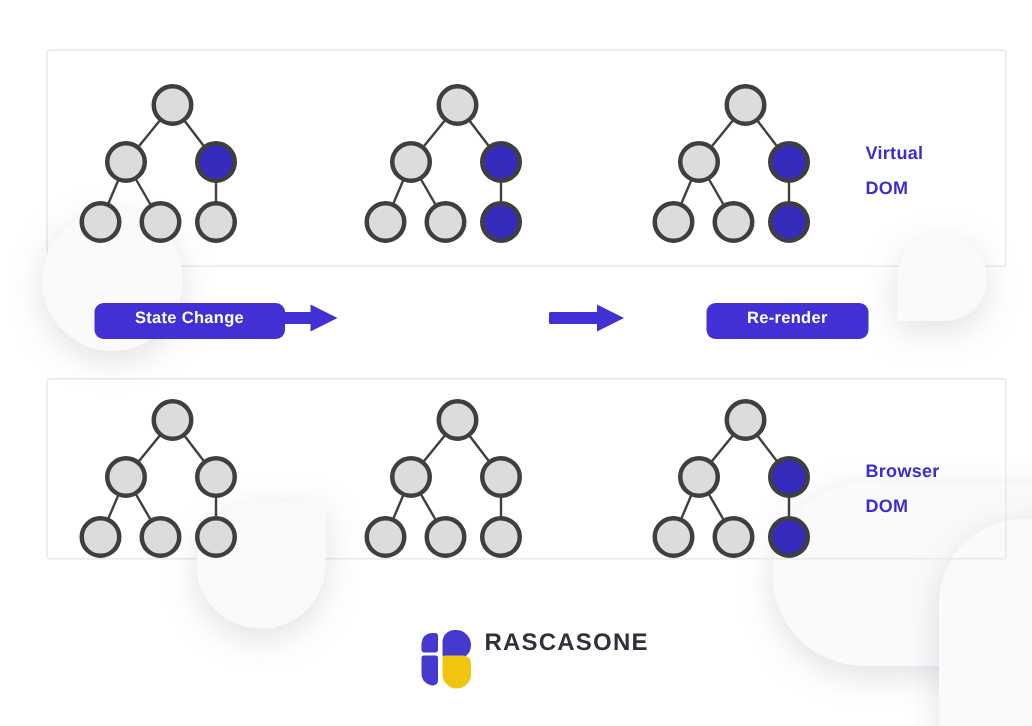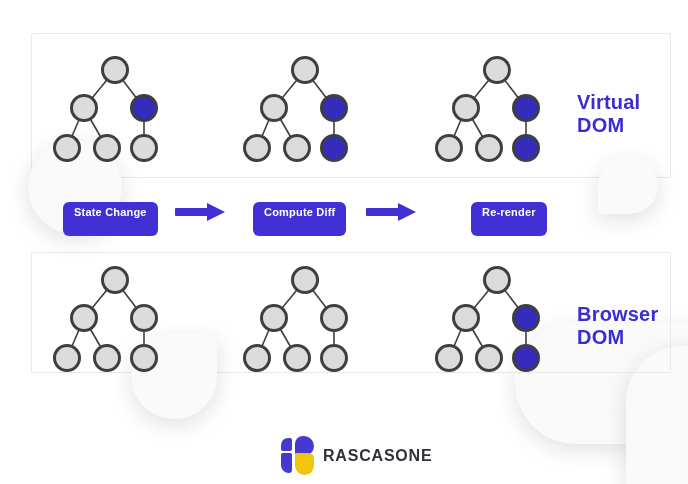--- a/index.html
+++ b/index.html
@@ -46,36 +46,36 @@
   .panel-virtual .tree { top: 22px; }
   .panel-browser .tree { top: 13px; }
   .tree-1 { left: 20px; }
   .tree-2 { left: 210px; }
   .tree-3 { left: 402px; }
 
   .panel-label {
     position: absolute;
     left: 545px;
     z-index: 2;
-    font-size: 20px;
+    font-size: 12px;
     line-height: 23px;
     font-weight: bold;
     color: var(--label-color, #3b2dce);
     letter-spacing: 0.2px;
   }
   .panel-virtual .panel-label { top: 57px; }
   .panel-browser .panel-label { top: 50px; }
 
   
   .flow-step {
     position: absolute;
     top: 202px;
-    height: 34px;
+    height: 24px;
     line-height: 21px;
-    padding: 0 11px;
+    padding: 0 27px;
     border: none;
     border-radius: 6px;
     background: var(--accent, #4130d4);
     color: #ffffff;
     font-family: "Liberation Sans", "DejaVu Sans", sans-serif;
     font-size: 11px;
     font-weight: bold;
     letter-spacing: 0.2px;
     z-index: 2;
     white-space: nowrap;
@@ -106,23 +106,22 @@
     width: 0; height: 0;
     border-top: 9px solid transparent;
     border-bottom: 9px solid transparent;
     border-left: 18px solid var(--accent, #4130d4);
   }
 
   
   .logo {
     position: absolute;
     left: 281px;
-    top: 436px;
+    top: 420px;
     display: flex;
-    align-items: center;
     gap: 9px;
     z-index: 2;
   }
   .logo-mark { position: relative; width: 33px; height: 39px; }
   .logo-mark .piece { position: absolute; }
   .piece-tl { left: 0;    top: 2px;  width: 11px; height: 13px; background: var(--logo-blue, #4539cf);   border-radius: 7px 2px 2px 2px; }
   .piece-tr { left: 14px; top: 0;    width: 19px; height: 20px; background: var(--logo-blue, #4539cf);   border-radius: 8px 10px 10px 4px; }
   .piece-bl { left: 0;    top: 17px; width: 11px; height: 20px; background: var(--logo-blue, #4539cf);   border-radius: 2px 2px 4px 10px; }
   .piece-br { left: 14px; top: 17px; width: 19px; height: 22px; background: var(--logo-yellow, #f1c40f); border-radius: 2px 6px 11px 11px; }
   .logo-text {
@@ -234,21 +233,20 @@
 
   <div class="droplet droplet-a"></div>
   <div class="droplet droplet-b"></div>
   <div class="droplet droplet-c"></div>
 
   <span class="flow-step flow-step-1">State Change</span>
   <span class="flow-arrow flow-arrow-1">
     <span class="shaft"></span>
     <span class="head"></span>
   </span>
-  <span class="flow-step flow-step-2">Compute Diff</span>
   <span class="flow-arrow flow-arrow-2">
     <span class="shaft"></span>
     <span class="head"></span>
   </span>
   <span class="flow-step flow-step-3">Re-render</span>
 
   <footer class="logo">
     <span class="logo-mark">
       <span class="piece piece-tl"></span>
       <span class="piece piece-tr"></span>

